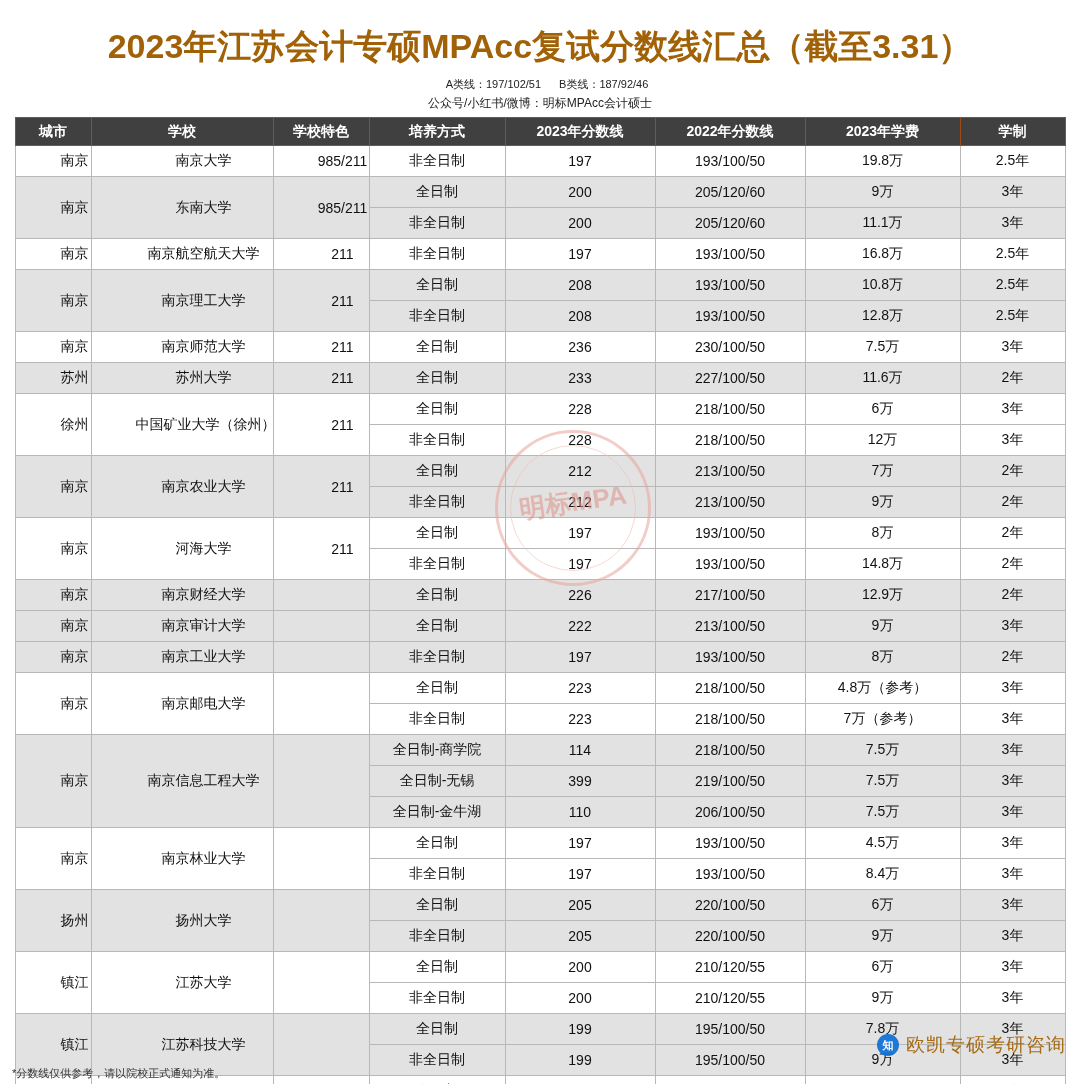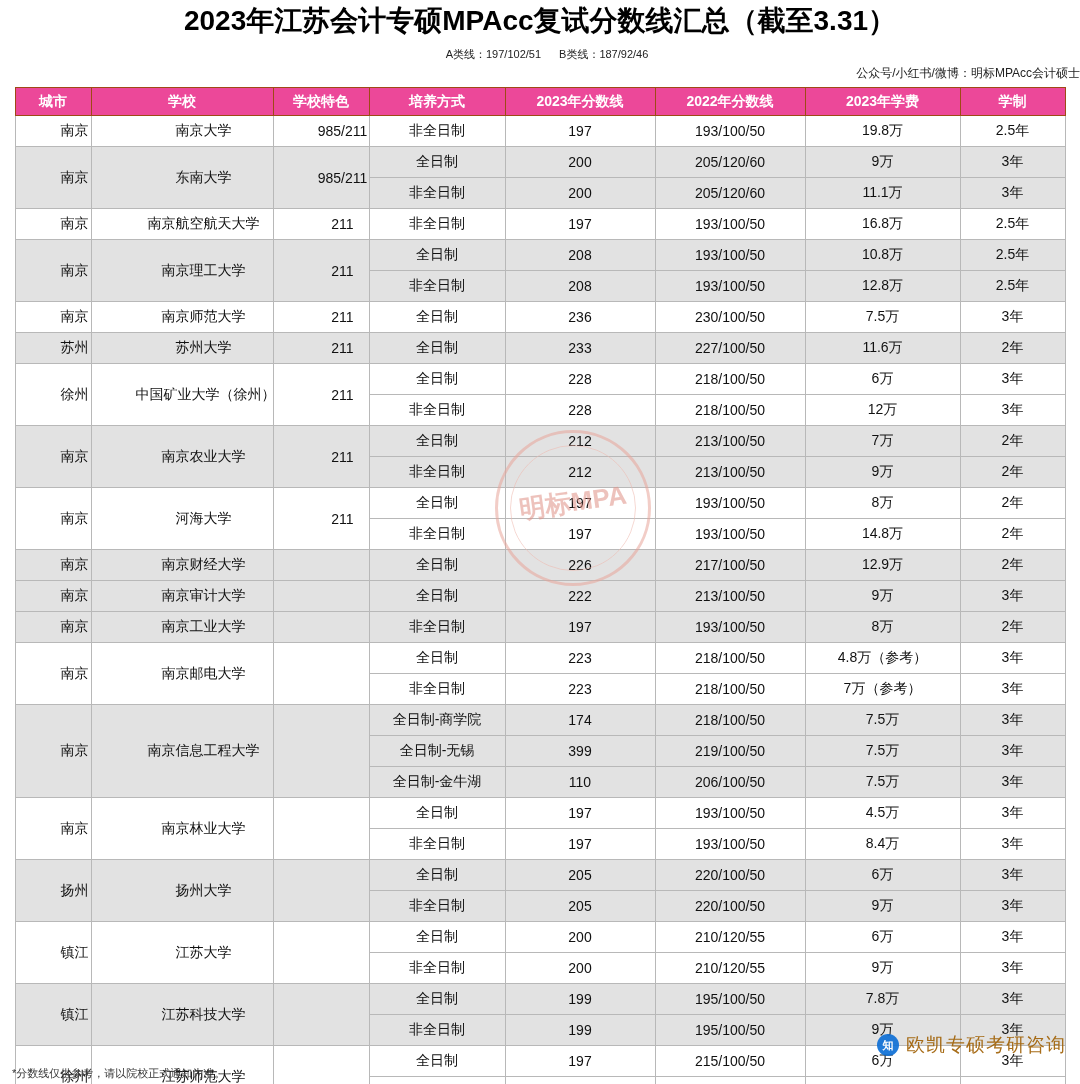--- a/index.html
+++ b/index.html
@@ -6,58 +6,58 @@
   body{
     width:1080px; height:1084px;
     background:#ffffff;
     font-family:"Liberation Sans", sans-serif;
     color:#1a1a1a;
     position:relative;
     overflow:hidden;
   }
   .title{
     text-align:center;
-    font-size:28px;
+    font-size:34px;
     font-weight:bold;
     letter-spacing:0px;
-    padding-top:2px;
+    padding-top:24px;
     padding-bottom:6px;
-    color:#000000;
+    color:#a16207;
   }
   .subline{
     text-align:center;
     font-size:11px;
     color:#222;
     line-height:17px;
     margin-left:14px;
   }
   .subline .gap{display:inline-block;width:18px;}
   .subline2{
-    text-align:right;
+    text-align:center;
     font-size:12px;
     color:#222;
     line-height:20px;
     padding-bottom:4px;
   }
   table{
     border-collapse:collapse;
     width:1050px;
     margin:0 auto;
     table-layout:fixed;
   }
   col.c0{width:76px;}
   col.c1{width:182px;}
   col.c2{width:96px;}
   col.c3{width:136px;}
   col.c4{width:150px;}
   col.c5{width:150px;}
   col.c6{width:155px;}
   col.c7{width:105px;}
   th{
-    background:#ec4899;
+    background:#404040;
     color:#ffffff;
     font-size:14px;
     font-weight:bold;
     height:25px;
     border:1px solid #9e4a15;
     text-align:center;
     white-space:nowrap;
   }
   td{
     border:1px solid #b8b8b8;
@@ -325,21 +325,21 @@
         <td>223</td>
         <td>218/100/50</td>
         <td>7万（参考）</td>
         <td>3年</td>
       </tr>
       <tr class="shade">
         <td class="grp" rowspan="3">南京</td>
         <td class="grp" rowspan="3">南京信息工程大学</td>
         <td class="grp" rowspan="3"></td>
         <td>全日制-商学院</td>
-        <td>174</td>
+        <td>114</td>
         <td>218/100/50</td>
         <td>7.5万</td>
         <td>3年</td>
       </tr>
       <tr class="shade">
         <td>全日制-无锡</td>
         <td>399</td>
         <td>219/100/50</td>
         <td>7.5万</td>
         <td>3年</td>

